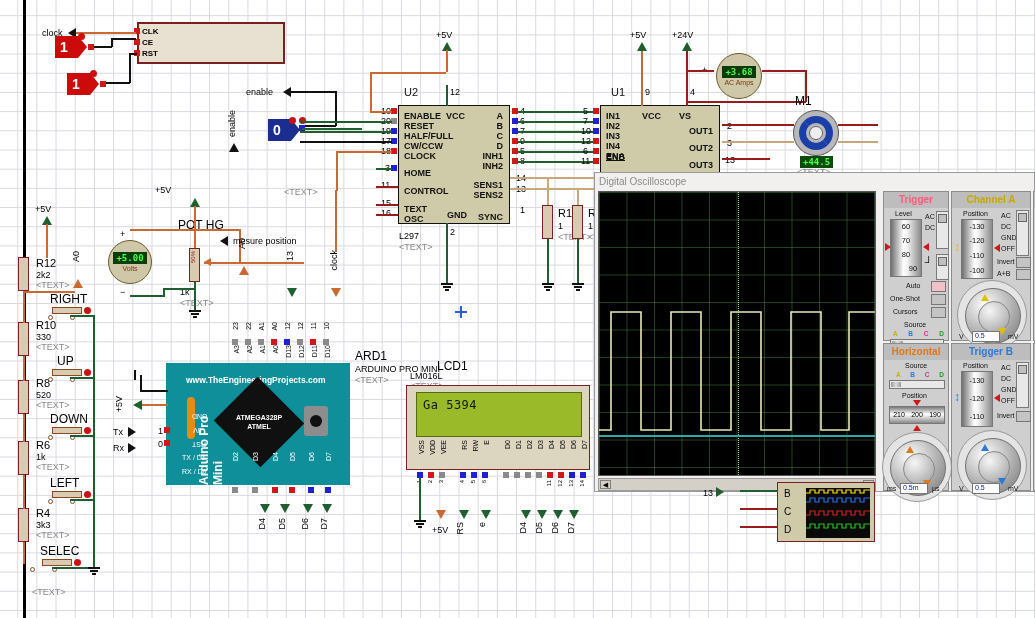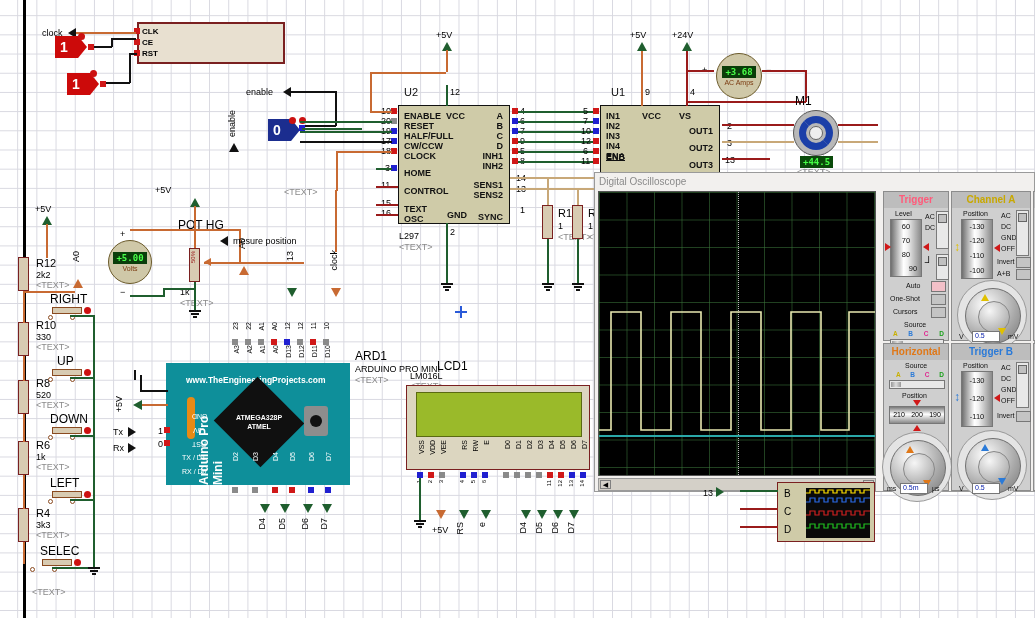--- a/index.html
+++ b/index.html
@@ -623,20 +623,24 @@
   <div class="gnd" style="left:128px; top:370px; width:14px; height:10px;">
     <i style="top:0; width:2px; left:7px; height:10px;"></i>
   </div>
 
   <div class="lbl" style="left:437px; top:360px; font-size:12px;">LCD1</div>
   <div class="lbl" style="left:410px; top:372px;">LM016L</div>
   <div class="lbl gray" style="left:410px; top:382px;">&lt;TEXT&gt;</div>
 
   <div id="lcd">
     <div class="screen">
+      <div class="row">
+        <span>Ga 5394</span>
+        <span></span>
+      </div>
     </div>
     <div class="pins">
       <div class="lbl vert" style="left:2px; top:0; font-size:7px;">VSS</div>
       <div class="lbl vert" style="left:13px; top:0; font-size:7px;">VDD</div>
       <div class="lbl vert" style="left:24px; top:0; font-size:7px;">VEE</div>
       <div class="lbl vert" style="left:45px; top:0; font-size:7px;">RS</div>
       <div class="lbl vert" style="left:56px; top:0; font-size:7px;">RW</div>
       <div class="lbl vert" style="left:67px; top:0; font-size:7px;">E</div>
       <div class="lbl vert" style="left:88px; top:0; font-size:7px;">D0</div>
       <div class="lbl vert" style="left:99px; top:0; font-size:7px;">D1</div>

